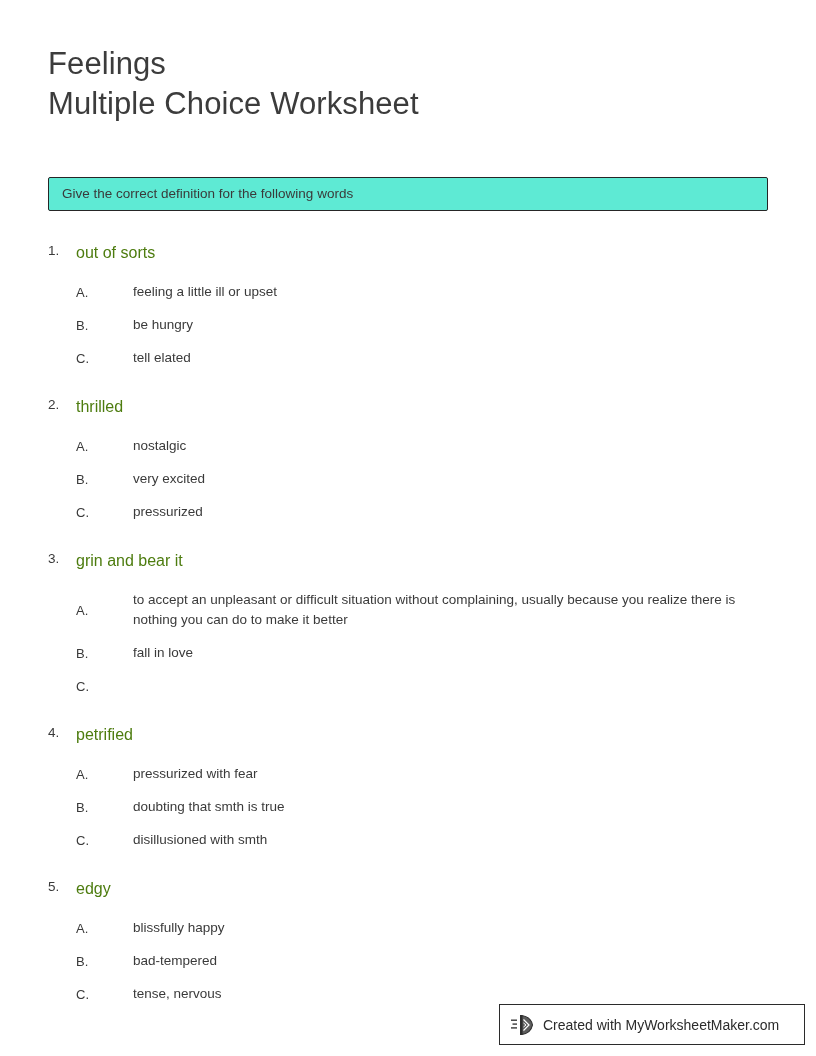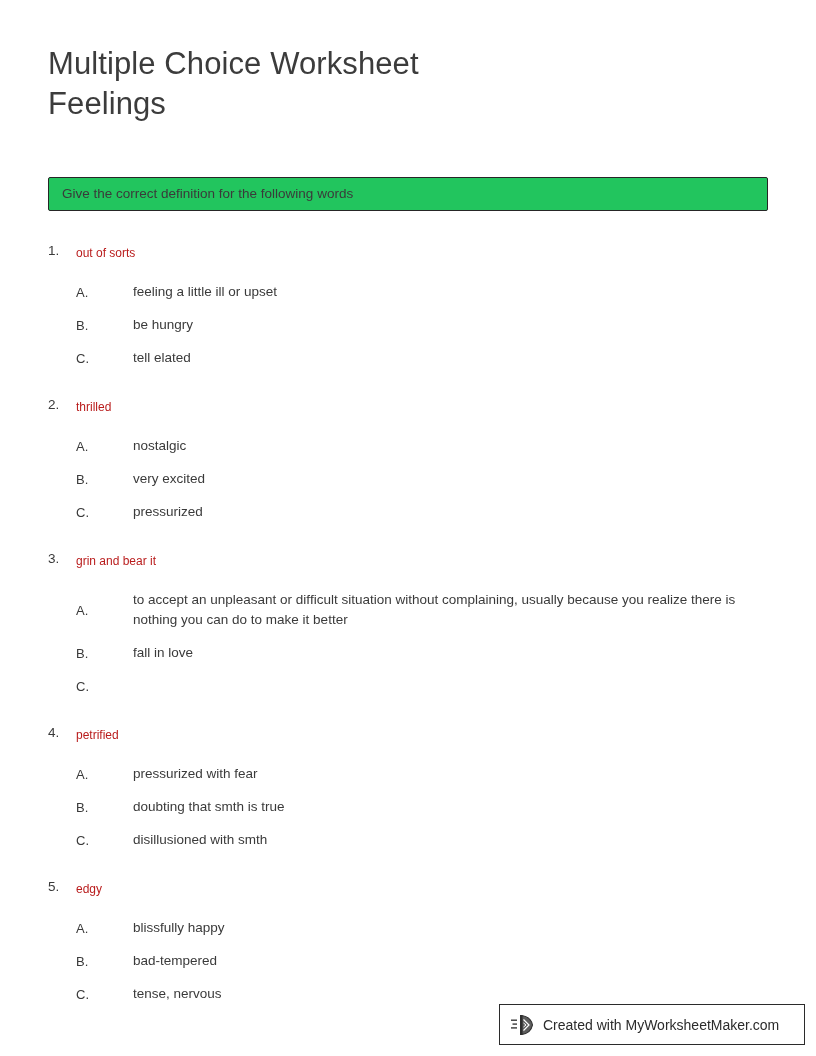--- a/index.html
+++ b/index.html
@@ -71,21 +71,21 @@
   
   .instruction-box {
     position: absolute;
     left: 48px;
     top: 177px;
     width: 720px;
     height: 34px;
     border: 1.4px solid #262626;
     border-radius: 2px;
     box-sizing: border-box;
-    background: #22c55e;
+    background: #5eead4;
   }
   .instruction-text {
     position: absolute;
     left: 13px;
     top: 0;
     height: 32px;
     line-height: 32px;
     font-size: 13.5px;
     color: #3a3a3a;
   }
@@ -111,23 +111,23 @@
   }
   .question-number {
     position: absolute;
     left: 0;
     top: 0;
     width: 22px;
     font-size: 13.5px;
     color: #3a3a3a;
   }
   .question-text {
-    font-size: 12px;
+    font-size: 16px;
     line-height: 20px;
-    color: #b91c1c;
+    color: #4d7c0f;
   }
 
   .options {
     position: relative;
     padding-left: 28px;
   }
   .option-row {
     position: relative;
     padding-left: 25px;
     margin-bottom: 13px;
@@ -182,22 +182,22 @@
     white-space: nowrap;
   }
 </style>
 </head>
 <body>
 
 <div class="page">
 
   <div class="header">
     <div class="title">
+      <span class="title-line">Feelings</span>
       <span class="title-line">Multiple Choice Worksheet</span>
-      <span class="title-line">Feelings</span>
     </div>
 
   </div>
 
   <div class="instruction-box">
     <span class="instruction-text">Give the correct definition for the following words</span>
   </div>
 
   <div class="questions">
 

